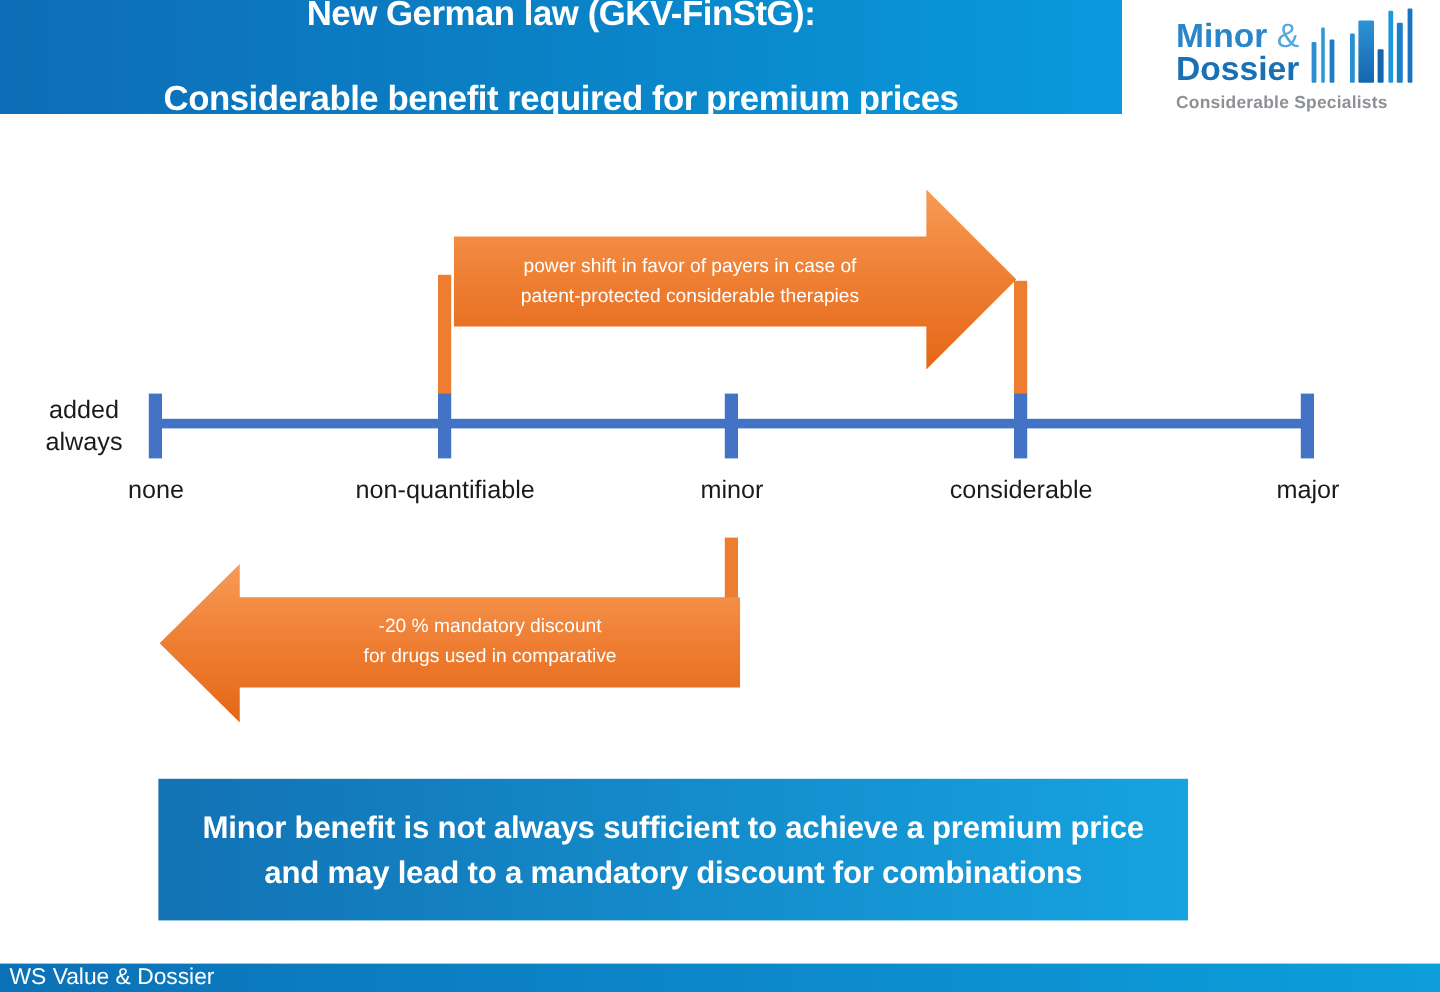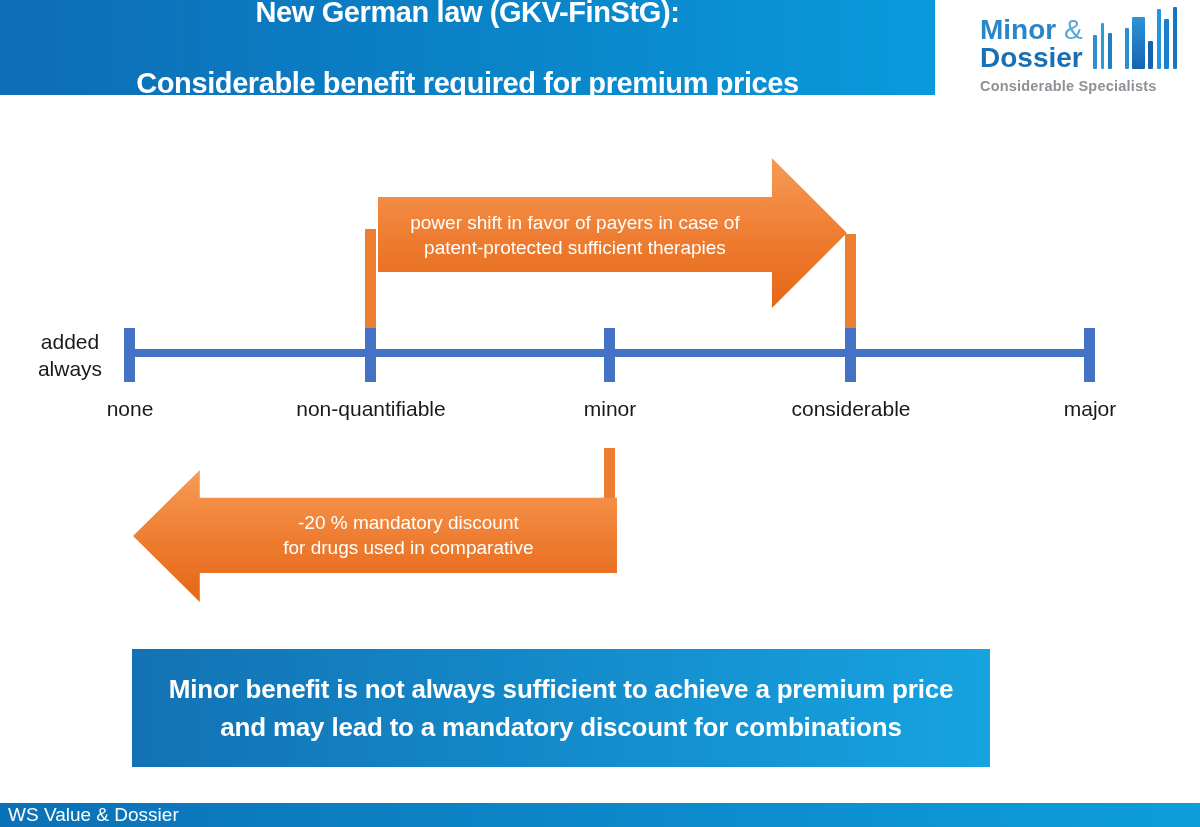--- a/index.html
+++ b/index.html
@@ -66,21 +66,21 @@
   }
   .arrow-bottom{
     left:133px;top:470px;width:484px;height:132px;
     background:linear-gradient(180deg,#f79b56 0%,#ee7d31 52%,#e56717 100%);
     clip-path:polygon(100% 21%,13.8% 21%,13.8% 0,0 50%,13.8% 100%,13.8% 78%,100% 78%);
   }
   .arrow-bottom .arrow-text{
     position:absolute;left:13.8%;top:21%;width:86.2%;height:57%;
     display:flex;flex-direction:column;justify-content:center;align-items:center;
   }
-  .arrow-text span{color:#ffffff;font-size:19px;line-height:25px;white-space:nowrap;}
+  .arrow-text span{color:#ffffff;font-size:16px;line-height:25px;white-space:nowrap;}
   
   .callout{
     position:absolute;left:132px;top:649px;width:858px;height:118px;
     background:linear-gradient(90deg,#1272b4 0%,#16a3e0 100%);
     display:flex;flex-direction:column;justify-content:center;align-items:center;
   }
   .callout span{color:#ffffff;font-weight:bold;font-size:26px;line-height:38px;white-space:nowrap;letter-spacing:-0.2px;}
   
   .footer{
     position:absolute;left:0;top:803px;width:1200px;height:24px;
@@ -116,21 +116,21 @@
     <div class="tagline">Considerable Specialists</div>
   </div>
 
   <div class="connector conn-left"></div>
   <div class="connector conn-right"></div>
   <div class="connector conn-minor"></div>
 
   <div class="arrow arrow-top">
     <div class="arrow-text">
       <span>power shift in favor of payers in case of</span>
-      <span>patent-protected sufficient therapies</span>
+      <span>patent-protected considerable therapies</span>
     </div>
   </div>
 
   <div class="axis-caption">
     <div>added</div>
     <div>always</div>
   </div>
   <div class="axis-line"></div>
   <div class="tick t0"></div>
   <div class="tick t1"></div>

